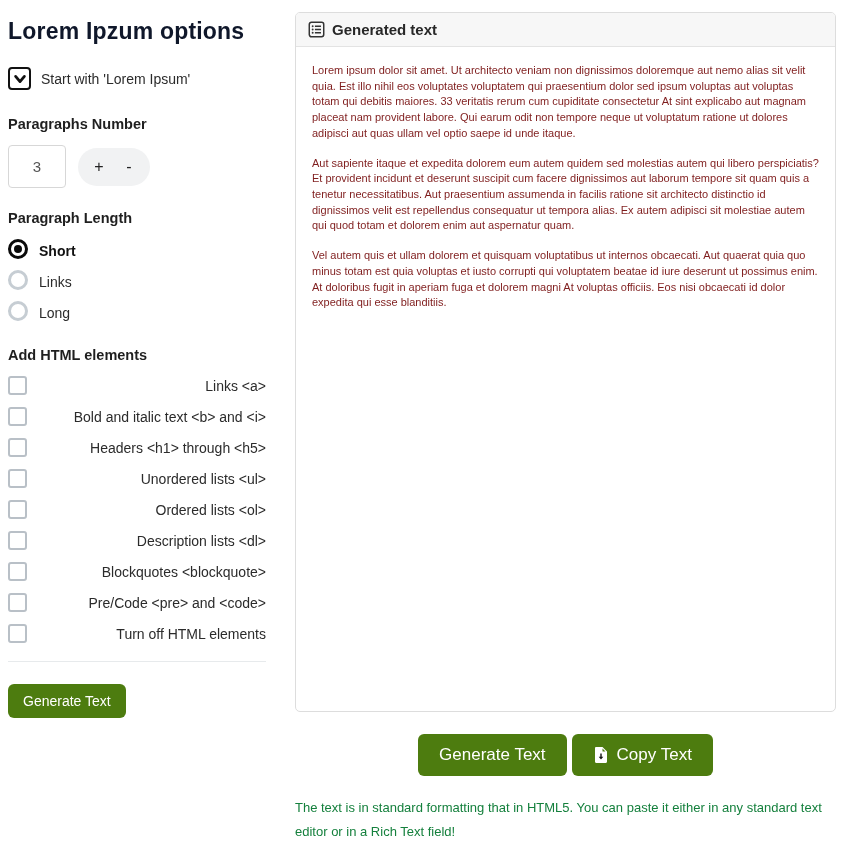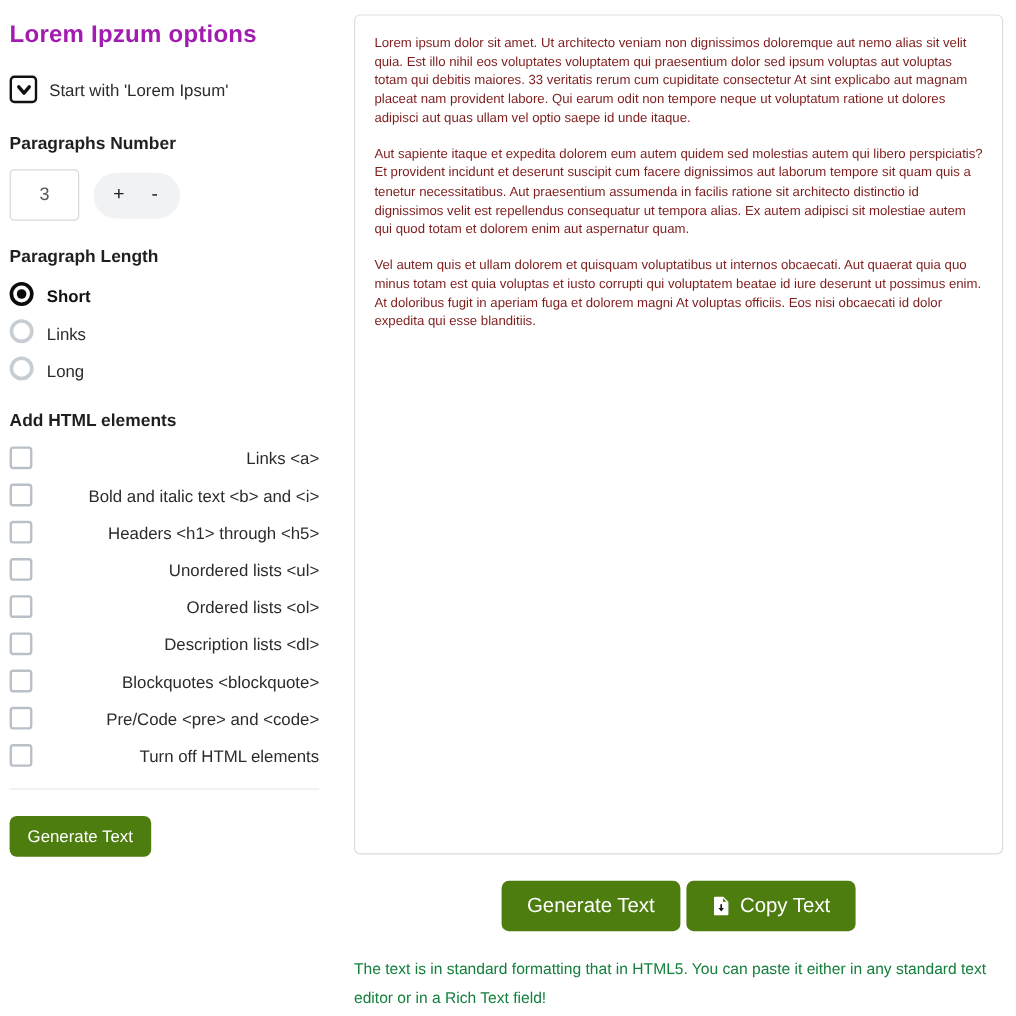--- a/index.html
+++ b/index.html
@@ -1,21 +1,21 @@
 <!DOCTYPE html>
 <html><head>
 <meta charset="utf-8">
 <style>
   * { margin: 0; padding: 0; box-sizing: border-box; }
   html, body { background: #ffffff; width: 847px; height: 847px; font-family: "Liberation Sans", "DejaVu Sans", sans-serif; color: #212121; }
   .page { display: flex; padding: 8px 0 0 8px; }
 
   
   .sidebar { width: 258px; flex-shrink: 0; }
-  .side-title { font-size: 20px; font-weight: bold; color: #a21caf; margin: 10px 0 22px 0; letter-spacing: .2px; }
+  .side-title { font-size: 23px; font-weight: bold; color: #0f172a; margin: 10px 0 22px 0; letter-spacing: .2px; }
 
   .check-row-main { display: flex; align-items: center; gap: 10px; margin-bottom: 26px; cursor: pointer; }
   .cb-checked { width: 23px; height: 23px; border: 2.5px solid #111; border-radius: 4px; display: flex; align-items: center; justify-content: center; background: #fff; }
   .cb-checked svg { width: 14px; height: 14px; }
   .row-label { font-size: 14px; color: #2b2b2b; }
 
   .section-h { font-size: 14.5px; font-weight: bold; color: #1f1f1f; margin-bottom: 13px; }
 
   .num-row { display: flex; align-items: center; gap: 12px; margin-bottom: 22px; }
   .num-input { width: 58px; height: 43px; border: 1px solid #d7d7d7; border-radius: 4px; text-align: center; font-size: 15px; color: #555; font-family: "Liberation Sans", sans-serif; background: #fff; }
@@ -138,20 +138,32 @@
       </div>
     </div>
 
     <hr class="divider">
 
     <button class="btn-dark btn-side">Generate Text</button>
   </div>
 
   <div class="main">
     <div class="panel">
+      <div class="panel-header">
+        <svg viewBox="0 0 16 16">
+          <rect x="1.2" y="1.2" width="13.6" height="13.6" rx="2" fill="none" stroke="#333" stroke-width="1.4"></rect>
+          <circle cx="4.4" cy="5" r="0.9" fill="#333"></circle>
+            <circle cx="4.4" cy="8" r="0.9" fill="#333"></circle>
+            <circle cx="4.4" cy="11" r="0.9" fill="#333"></circle>
+          <line x1="6.5" y1="5" x2="12.2" y2="5" stroke="#333" stroke-width="1.3"></line>
+          <line x1="6.5" y1="8" x2="12.2" y2="8" stroke="#333" stroke-width="1.3"></line>
+          <line x1="6.5" y1="11" x2="12.2" y2="11" stroke="#333" stroke-width="1.3"></line>
+        </svg>
+        <span class="ph-title">Generated text</span>
+      </div>
       <div class="panel-body">
         <p>Lorem ipsum dolor sit amet. Ut architecto veniam non dignissimos doloremque aut nemo alias sit velit quia. Est illo nihil eos voluptates voluptatem qui praesentium dolor sed ipsum voluptas aut voluptas totam qui debitis maiores. 33 veritatis rerum cum cupiditate consectetur At sint explicabo aut magnam placeat nam provident labore. Qui earum odit non tempore neque ut voluptatum ratione ut dolores adipisci aut quas ullam vel optio saepe id unde itaque.</p>
         <p>Aut sapiente itaque et expedita dolorem eum autem quidem sed molestias autem qui libero perspiciatis? Et provident incidunt et deserunt suscipit cum facere dignissimos aut laborum tempore sit quam quis a tenetur necessitatibus. Aut praesentium assumenda in facilis ratione sit architecto distinctio id dignissimos velit est repellendus consequatur ut tempora alias. Ex autem adipisci sit molestiae autem qui quod totam et dolorem enim aut aspernatur quam.</p>
         <p>Vel autem quis et ullam dolorem et quisquam voluptatibus ut internos obcaecati. Aut quaerat quia quo minus totam est quia voluptas et iusto corrupti qui voluptatem beatae id iure deserunt ut possimus enim. At doloribus fugit in aperiam fuga et dolorem magni At voluptas officiis. Eos nisi obcaecati id dolor expedita qui esse blanditiis.</p>
       </div>
     </div>
 
     <div class="action-row">
       <button class="btn-dark btn-action">
         <span>Generate Text</span>

